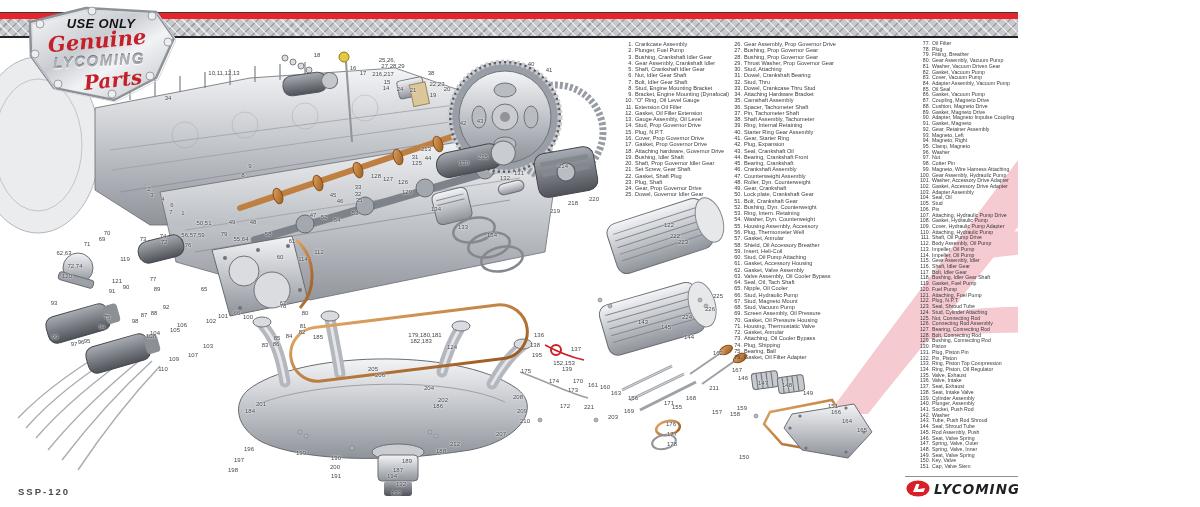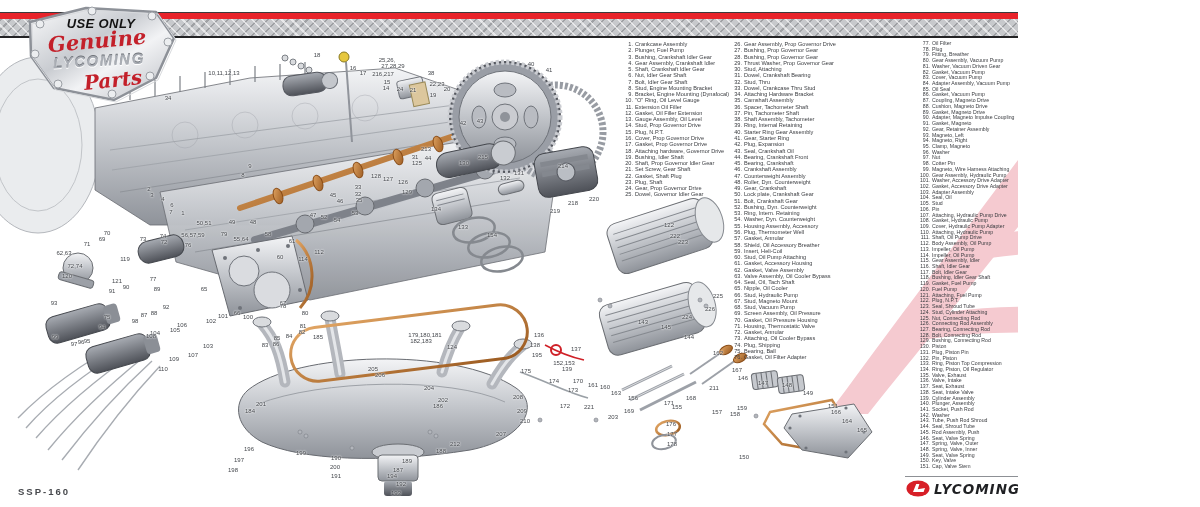--- a/index.html
+++ b/index.html
@@ -1466,21 +1466,21 @@
         <span class="pn">225.</span>
         <span class="pt">Retainer, Inter-cylinder Baffle</span>
       </div>
       <div class="prow">
         <span class="pn">226.</span>
         <span class="pt">Hook, Inter-cylinder Baffle Retainer</span>
       </div>
     </div>
 
   <div class="foot-rule"></div>
-  <div class="doc-number">SSP-160</div>
+  <div class="doc-number">SSP-120</div>
   <div class="brand">
     <svg width="24" height="17" viewBox="0 0 24 17">
       <ellipse cx="12" cy="8.5" rx="11.5" ry="8" fill="#d71f27"></ellipse>
       <path d="M7,12 L10.2,4 L13.4,4 L11.8,9.2 L19,8 L17.6,12 Z" fill="#ffffff"></path>
     </svg>
     <span class="brand-word">LYCOMING</span>
     <span class="brand-reg">®</span>
   </div>
   <div class="foot-right">
     <div class="copy">© 2020 Avco Corporation. All Rights Reserved</div>

